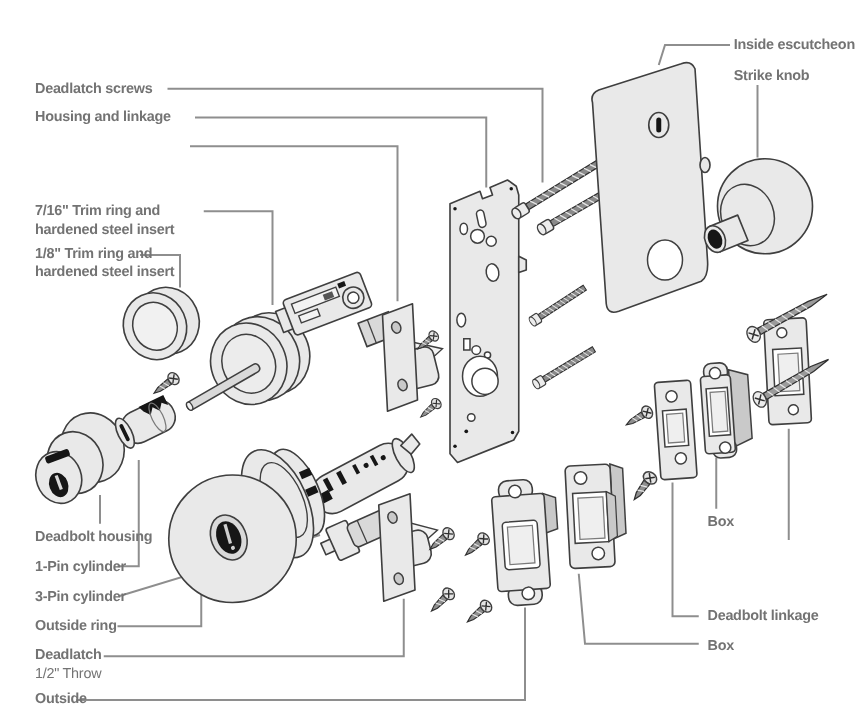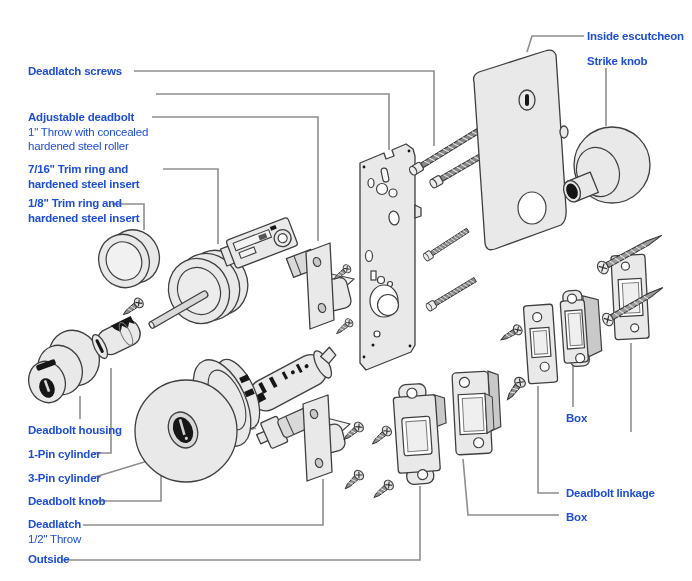--- a/index.html
+++ b/index.html
@@ -1,19 +1,19 @@
 <!DOCTYPE html>
 <html><head>
 <meta charset="utf-8">
 <style>
   html,body{margin:0;padding:0;background:#ffffff;}
   #stage{position:relative;width:692px;height:581px;background:#ffffff;overflow:hidden;
          font-family:"Liberation Sans","DejaVu Sans",sans-serif;}
   #art{position:absolute;left:0;top:0;}
-  .lbl{position:absolute;color:#1d4ed8;white-space:nowrap;}
+  .lbl{position:absolute;color:#737373;white-space:nowrap;}
   .lbl .t{font-weight:700;font-size:11.5px;line-height:15px;letter-spacing:-0.2px;}
   .lbl .s{font-weight:400;font-size:11.5px;line-height:14px;letter-spacing:-0.2px;}
   
   .p{fill:#e9e9e9;stroke:#3f3f3f;stroke-width:1.3;stroke-linejoin:round;}
   .mid{fill:#d9d9d9;stroke:#3f3f3f;stroke-width:1.3;stroke-linejoin:round;}
   .shade{fill:#c9c9c9;stroke:#3f3f3f;stroke-width:1.2;}
   .lite{fill:#f3f3f3;stroke:#3f3f3f;stroke-width:1.1;}
   .white{fill:#ffffff;stroke:#3f3f3f;stroke-width:1.2;}
   .dark{fill:#161616;stroke:none;}
   .leader{fill:none;stroke:#8e8e8e;stroke-width:1.6;}
@@ -285,44 +285,42 @@
   </g>
   <g>
     <use href="#wscrew" transform="translate(602,268) rotate(-28.5)"></use>
     <use href="#wscrew" transform="translate(607,320) rotate(-30) scale(0.95,1)"></use>
   </g>
 </svg>
 
 <div class="lbl" style="left:28px;top:64px">
       <div class="t">Deadlatch screws</div>
     </div>
-<div class="lbl" style="left:28px;top:110px">
-  <div class="t">Adjustable deadbolt</div>
-  <div class="s">1" Throw with concealed</div>
-  <div class="s">hardened steel roller</div>
-</div>
+<div class="lbl" style="left:28px;top:87px">
+      <div class="t">Housing and linkage</div>
+    </div>
 <div class="lbl" style="left:28px;top:162px">
   <div class="t">7/16" Trim ring and</div>
   <div class="t">hardened steel insert</div>
 </div>
 <div class="lbl" style="left:28px;top:196px">
   <div class="t">1/8" Trim ring and</div>
   <div class="t">hardened steel insert</div>
 </div>
 <div class="lbl" style="left:28px;top:423px">
       <div class="t">Deadbolt housing</div>
     </div>
 <div class="lbl" style="left:28px;top:447px">
       <div class="t">1-Pin cylinder</div>
     </div>
 <div class="lbl" style="left:28px;top:471px">
       <div class="t">3-Pin cylinder</div>
     </div>
 <div class="lbl" style="left:28px;top:494px">
-      <div class="t">Deadbolt knob</div>
+      <div class="t">Outside ring</div>
     </div>
 <div class="lbl" style="left:28px;top:517px">
   <div class="t">Deadlatch</div>
   <div class="s">1/2" Throw</div>
 </div>
 <div class="lbl" style="left:28px;top:552px">
       <div class="t">Outside</div>
     </div>
 
 <div class="lbl" style="left:587px;top:29px">

